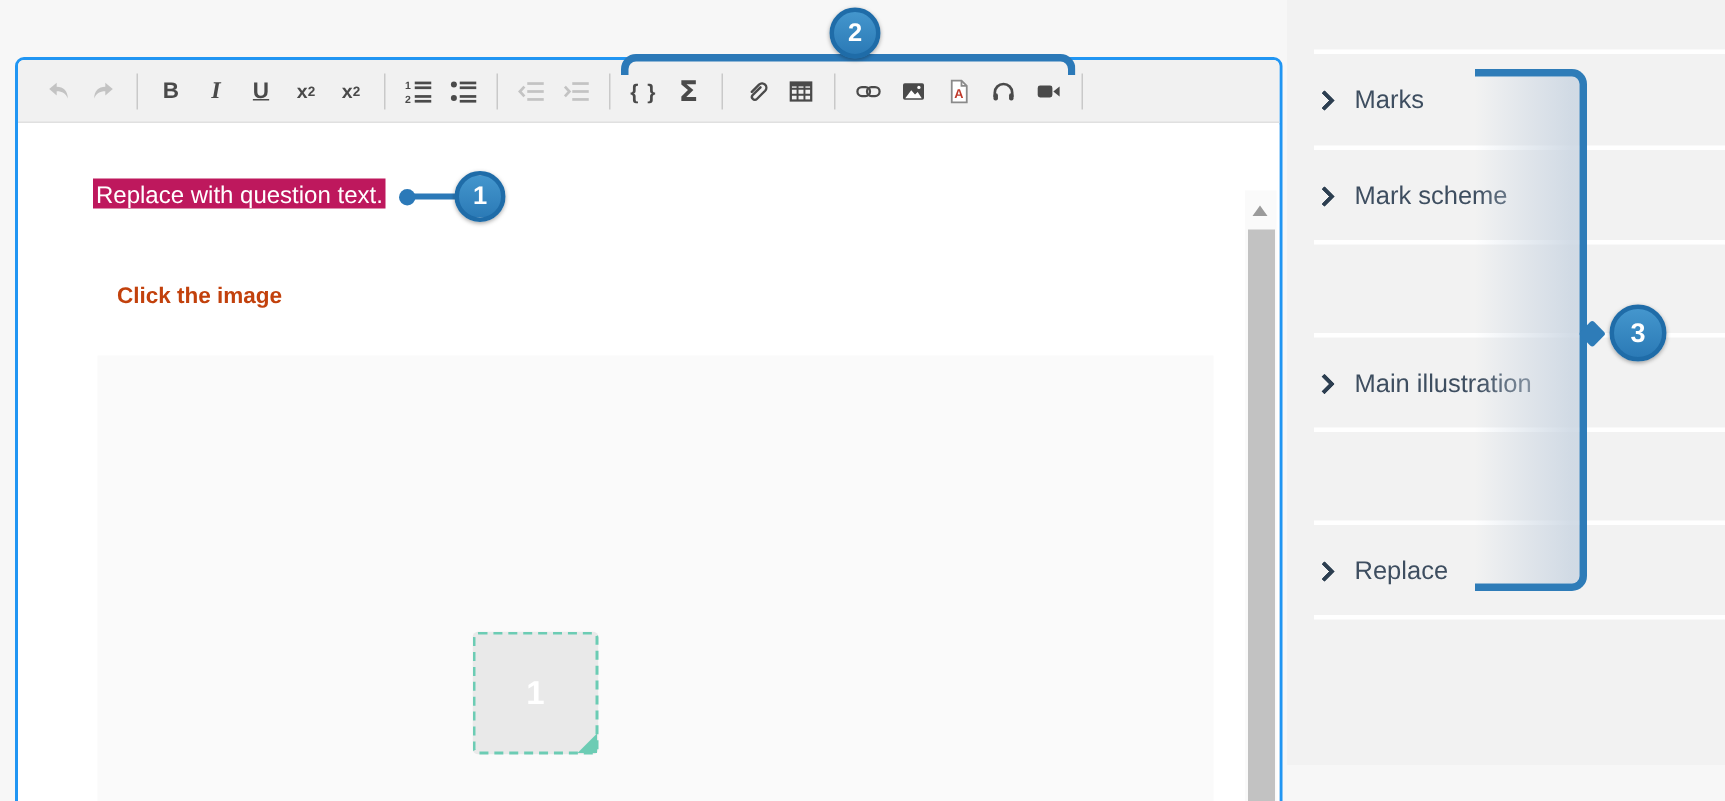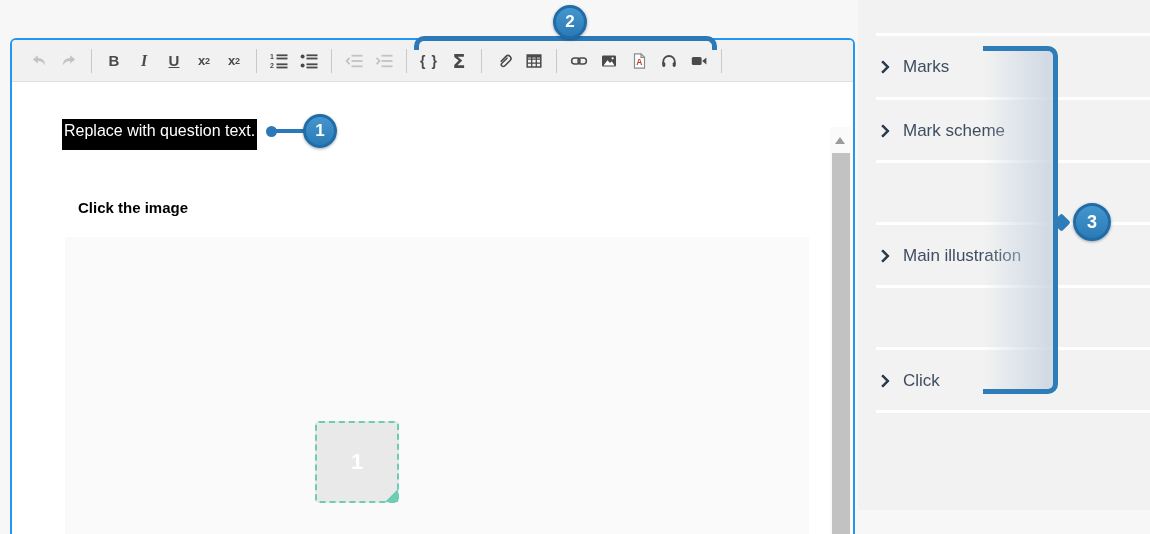--- a/index.html
+++ b/index.html
@@ -18,23 +18,23 @@
   .btn svg { display:block; }
   .g-bold { font-weight:800; font-size:15px; }
   .g-italic { font-style:italic; font-family:"Liberation Serif","DejaVu Serif",serif; font-weight:700; font-size:16px; }
   .g-under { font-weight:700; font-size:15px; text-decoration:underline; }
   .g-xs { font-weight:700; font-size:13px; }
   .g-xs sub, .g-xs sup { font-size:9px; font-weight:700; }
   .g-code { font-weight:600; font-size:14px; letter-spacing:1px; }
   .g-sigma { font-weight:600; font-size:19px; font-family:"DejaVu Sans",sans-serif; }
 
   .content { position:absolute; left:0; top:43px; right:0; bottom:0; background:#fff; }
-  .q-text { position:absolute; left:50px; top:36px; height:31px; line-height:24px;
-            background:#000000; color:#fff; font-size:16px; padding:0 2px; white-space:nowrap; }
-  .caption { position:absolute; left:66px; top:116px; font-size:15px; font-weight:700; color:#000000; }
+  .q-text { position:absolute; left:50px; top:36px; height:20px; line-height:24px;
+            background:#be185d; color:#fff; font-size:16px; padding:0 2px; white-space:nowrap; }
+  .caption { position:absolute; left:66px; top:106px; font-size:15px; font-weight:700; color:#c2410c; }
   .illustration { position:absolute; left:53px; top:154px; width:744px; height:400px; background:#fafafa; }
   .dropzone { position:absolute; left:250px; top:184px; width:84px; height:82px; background:#e9e9e9;
               border:2px dashed #6cccb4; border-radius:4px; display:flex; align-items:center;
               justify-content:center; color:#fff; font-size:22px; font-weight:700; }
   .dz-corner { position:absolute; right:-1px; bottom:-1px; width:0; height:0;
                border-bottom:13px solid #6cccb4; border-left:13px solid transparent; }
   .scrollbar { position:absolute; right:2px; top:44px; bottom:0; width:21px; background:#fafafa; }
   .sb-arrow { position:absolute; left:5px; top:10px; width:0; height:0;
               border-left:5.5px solid transparent; border-right:5.5px solid transparent;
               border-bottom:7px solid #9b9b9b; }
@@ -234,21 +234,21 @@
     <div class="acc-row" style="top:100px">
       <span class="chev"></span>
       <span class="acc-label">Mark scheme</span>
     </div>
     <div class="acc-row" style="top:225px">
       <span class="chev"></span>
       <span class="acc-label">Main illustration</span>
     </div>
     <div class="acc-row" style="top:350px">
       <span class="chev"></span>
-      <span class="acc-label">Click</span>
+      <span class="acc-label">Replace</span>
     </div>
   </div>
 
   <div class="c1-dot"></div>
   <div class="c1-line"></div>
   <div class="badge badge-1">1</div>
 
   <div class="bracket-2"></div>
   <div class="badge badge-2">2</div>
 

